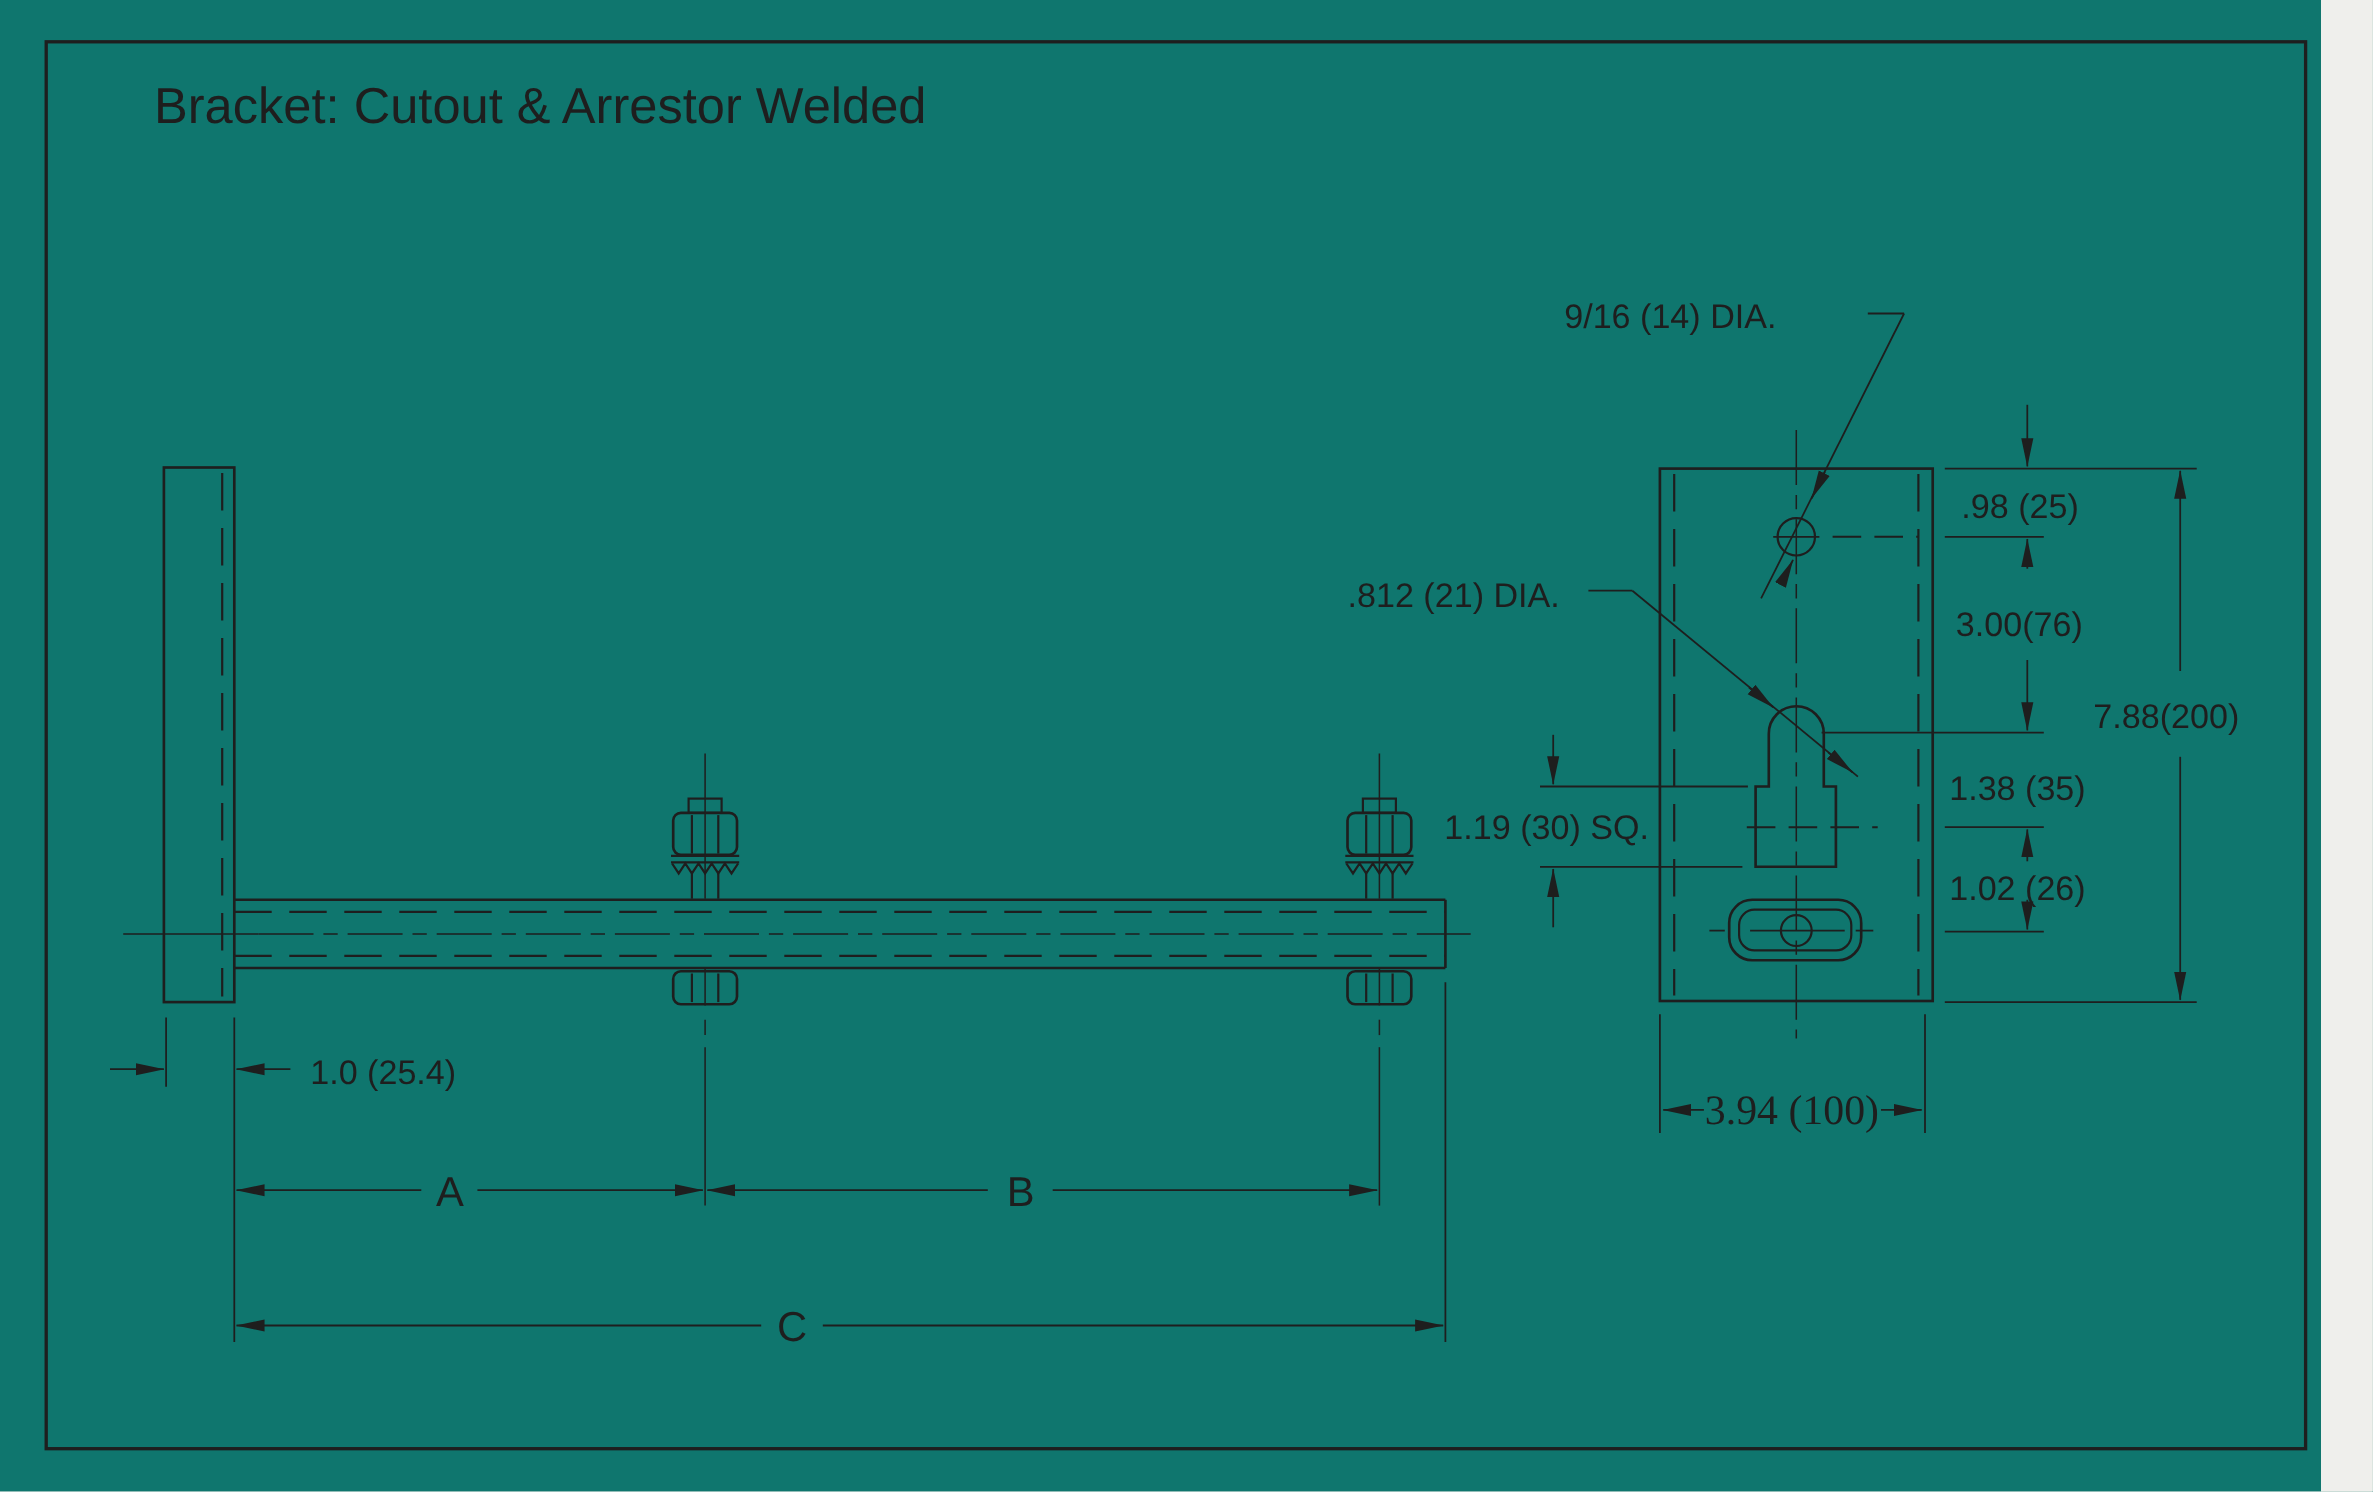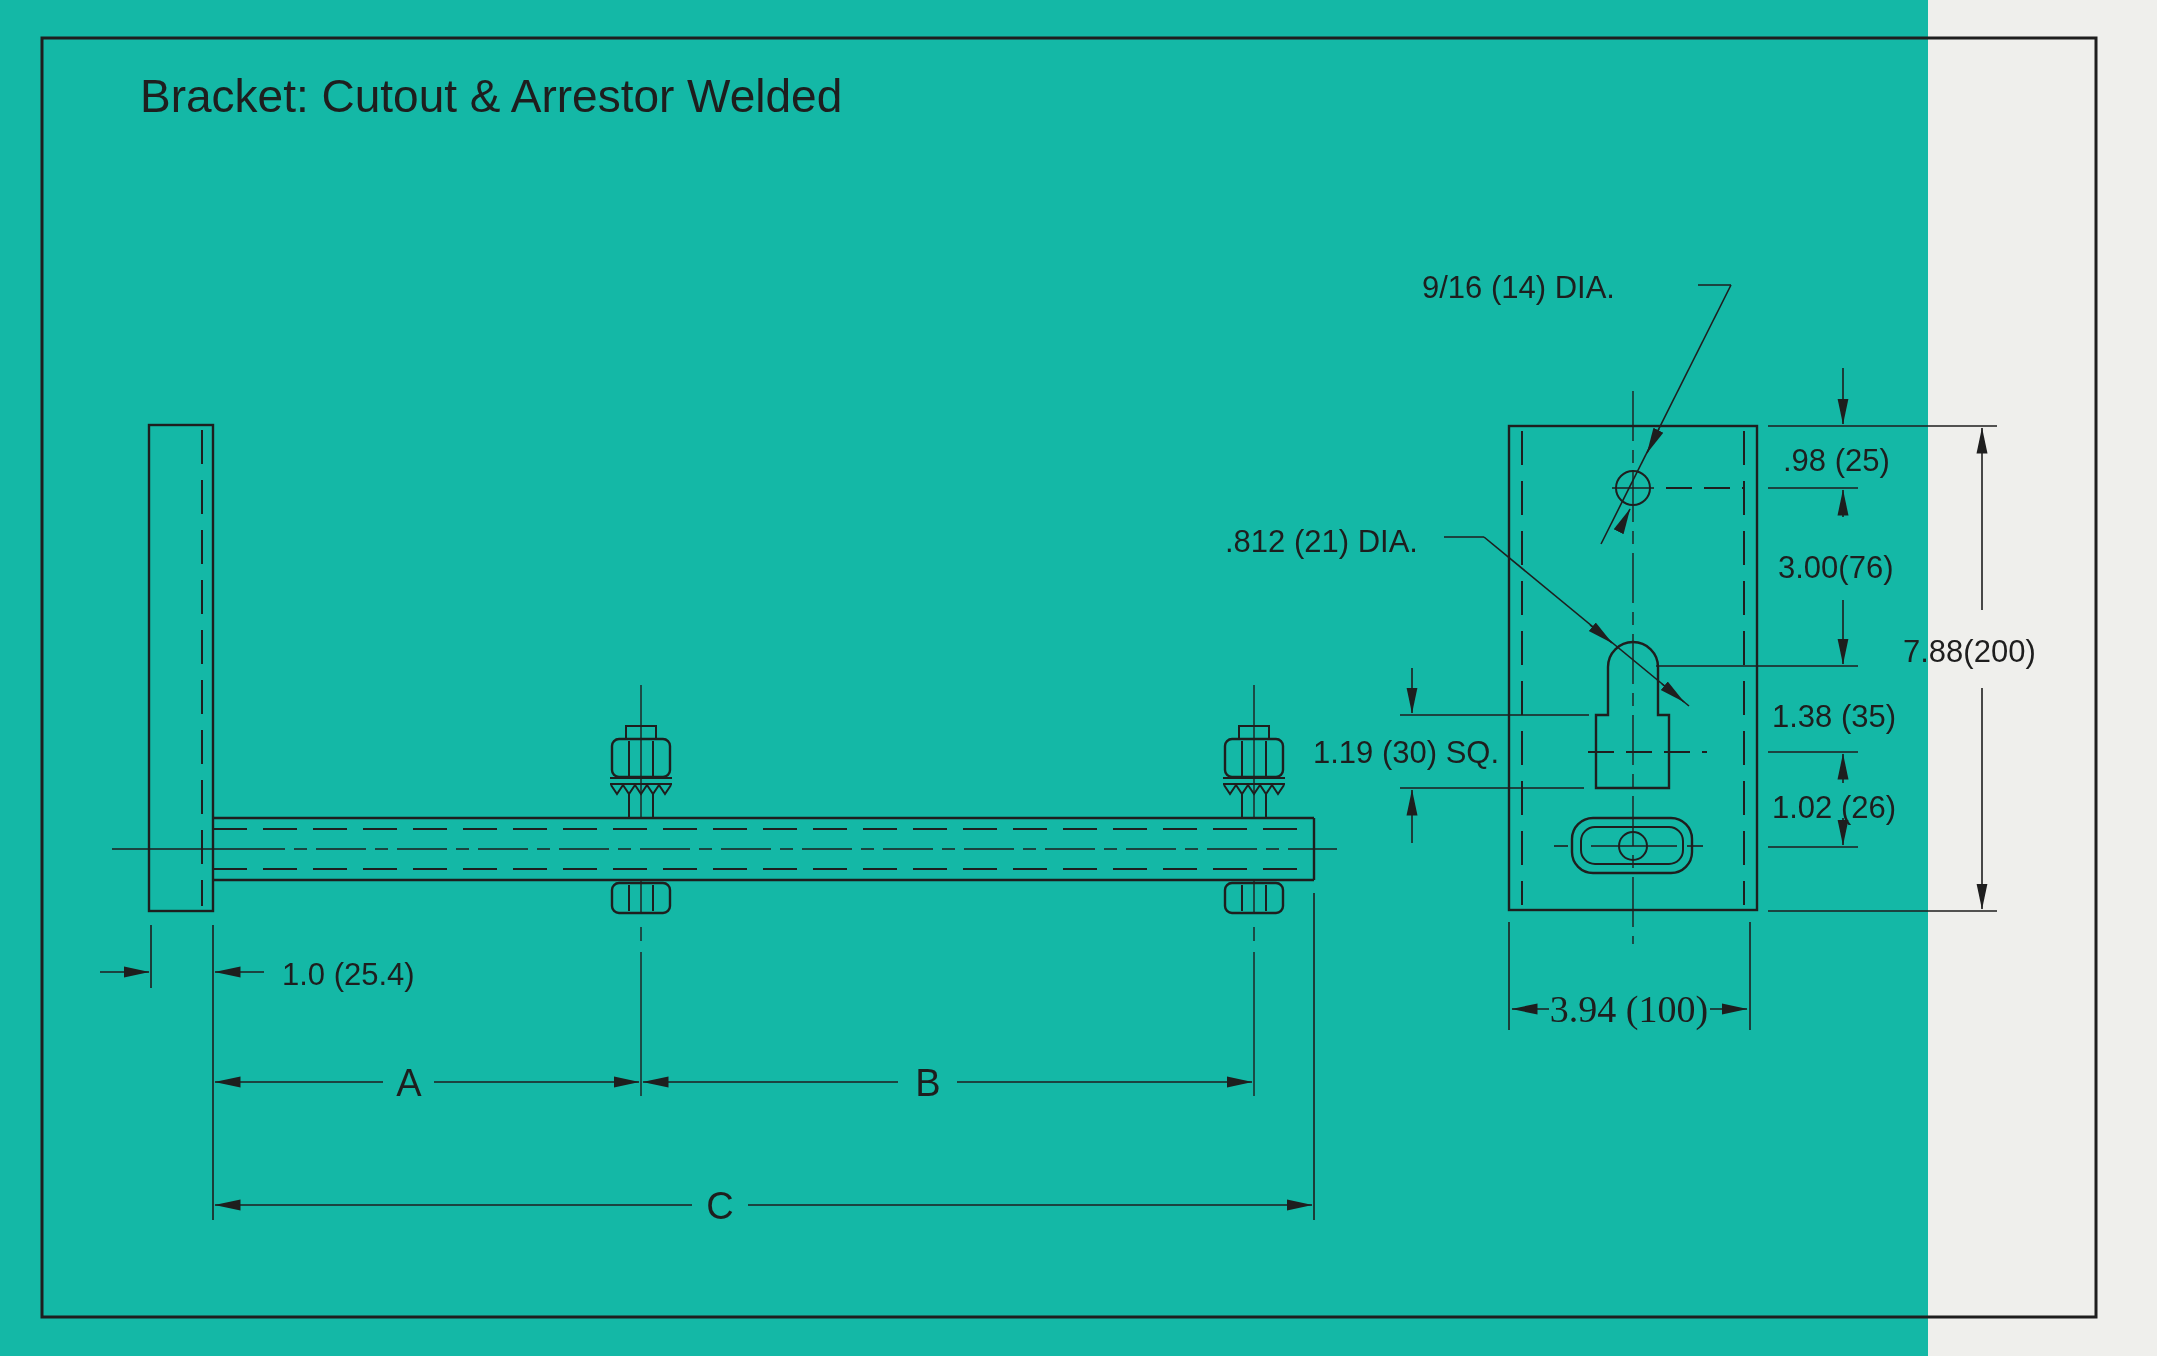--- a/index.html
+++ b/index.html
@@ -1,18 +1,18 @@
 <!DOCTYPE html>
 <html><head>
 <meta charset="utf-8">
 <style>
   html,body{margin:0;padding:0;background:#efefec;}
   .page{
-    width:1928px;height:1356px;position:relative;
-    background:#14b8a6;
+    width:2110px;height:1356px;position:relative;
+    background:#0f766e;
     font-family:"Liberation Sans", sans-serif;
   }
   svg{display:block}
   .ink{stroke:#1e1e1e;fill:none}
   .outline{stroke-width:2.4}
   .medium{stroke-width:2}
   .thin{stroke-width:1.6}
   .cline{stroke-width:1.4}
   .hidden-l{stroke-width:2;stroke-dasharray:34 16}
   .hidden-s{stroke-width:1.8;stroke-dasharray:26 12}

